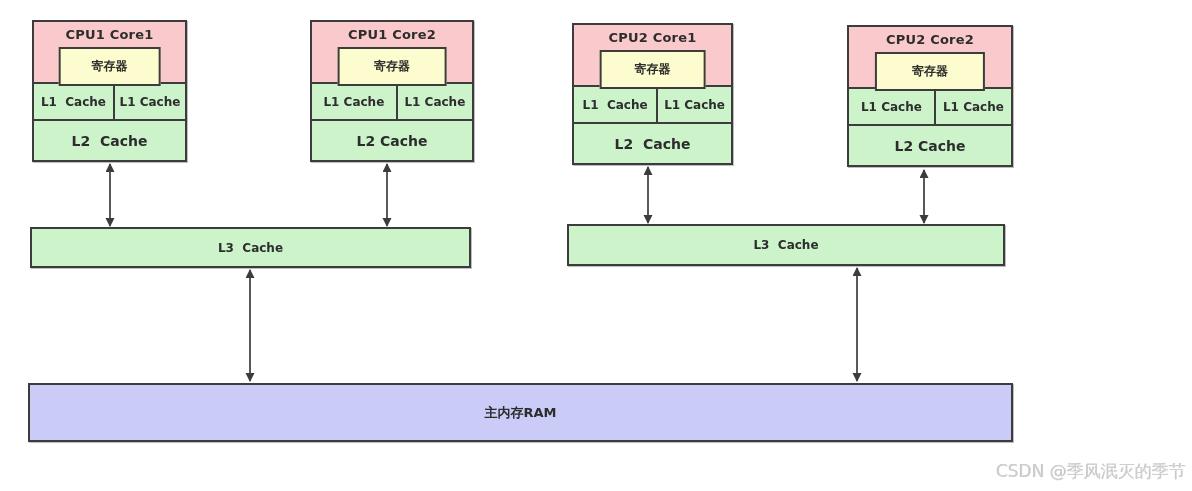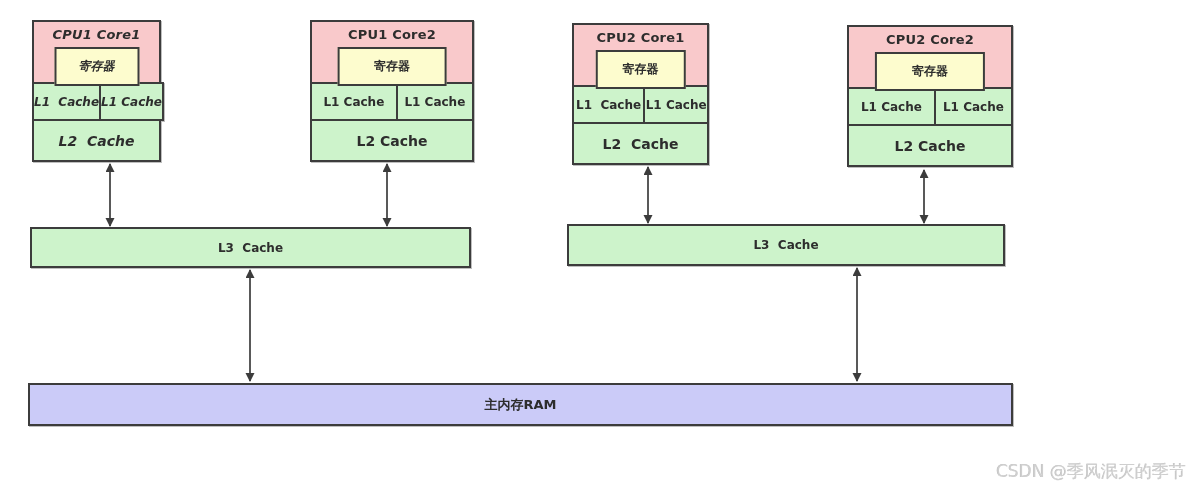--- a/index.html
+++ b/index.html
@@ -120,21 +120,21 @@
     color: var(--watermark-gray);
     text-shadow: 1px 1px 0 #ffffff, -0.5px -0.5px 0 #bdbdbd;
     white-space: pre;
   }
 </style>
 </head>
 <body>
 
 <div class="canvas">
 
-  <div class="core" style="left:32px; top:20px; width:129px;font-style:italic;">
+  <div class="core" style="left:32px; top:20px; width:155px;">
     <div class="core-top">
       <div class="core-title">CPU1 Core1</div>
       <div class="register">寄存器</div>
     </div>
     <div class="l1-row">
       <div class="l1-cell">L1  Cache</div>
       <div class="l1-cell right">L1 Cache</div>
     </div>
     <div class="l2-row">L2  Cache</div>
   </div>
@@ -144,21 +144,21 @@
       <div class="core-title">CPU1 Core2</div>
       <div class="register">寄存器</div>
     </div>
     <div class="l1-row">
       <div class="l1-cell">L1 Cache</div>
       <div class="l1-cell right">L1 Cache</div>
     </div>
     <div class="l2-row">L2 Cache</div>
   </div>
 
-  <div class="core" style="left:572px; top:23px; width:137px;">
+  <div class="core" style="left:572px; top:23px; width:161px;">
     <div class="core-top">
       <div class="core-title">CPU2 Core1</div>
       <div class="register">寄存器</div>
     </div>
     <div class="l1-row">
       <div class="l1-cell">L1  Cache</div>
       <div class="l1-cell right">L1 Cache</div>
     </div>
     <div class="l2-row">L2  Cache</div>
   </div>
@@ -171,21 +171,21 @@
     <div class="l1-row">
       <div class="l1-cell">L1 Cache</div>
       <div class="l1-cell right">L1 Cache</div>
     </div>
     <div class="l2-row">L2 Cache</div>
   </div>
 
   <div class="bar l3-bar" style="left:30px; top:227px; width:441px; height:41px;">L3  Cache</div>
   <div class="bar l3-bar" style="left:567px; top:224px; width:438px; height:42px;">L3  Cache</div>
 
-  <div class="bar ram-bar" style="left:28px; top:383px; width:985px; height:43px;">主内存RAM</div>
+  <div class="bar ram-bar" style="left:28px; top:383px; width:985px; height:59px;">主内存RAM</div>
 
   <svg class="arrows" width="1192" height="491" viewBox="0 0 1192 491">
     <defs>
       <marker id="ah" markerWidth="12" markerHeight="12" refX="8" refY="4.5" orient="auto-start-reverse" markerUnits="userSpaceOnUse">
         <path class="ah" d="M0,0 L9,4.5 L0,9 z"></path>
       </marker>
     </defs>
     <line class="arrow-line" x1="110" y1="164" x2="110" y2="226" marker-start="url(#ah)" marker-end="url(#ah)"></line>
     <line class="arrow-line" x1="387" y1="164" x2="387" y2="226" marker-start="url(#ah)" marker-end="url(#ah)"></line>
     <line class="arrow-line" x1="648" y1="167" x2="648" y2="223" marker-start="url(#ah)" marker-end="url(#ah)"></line>

